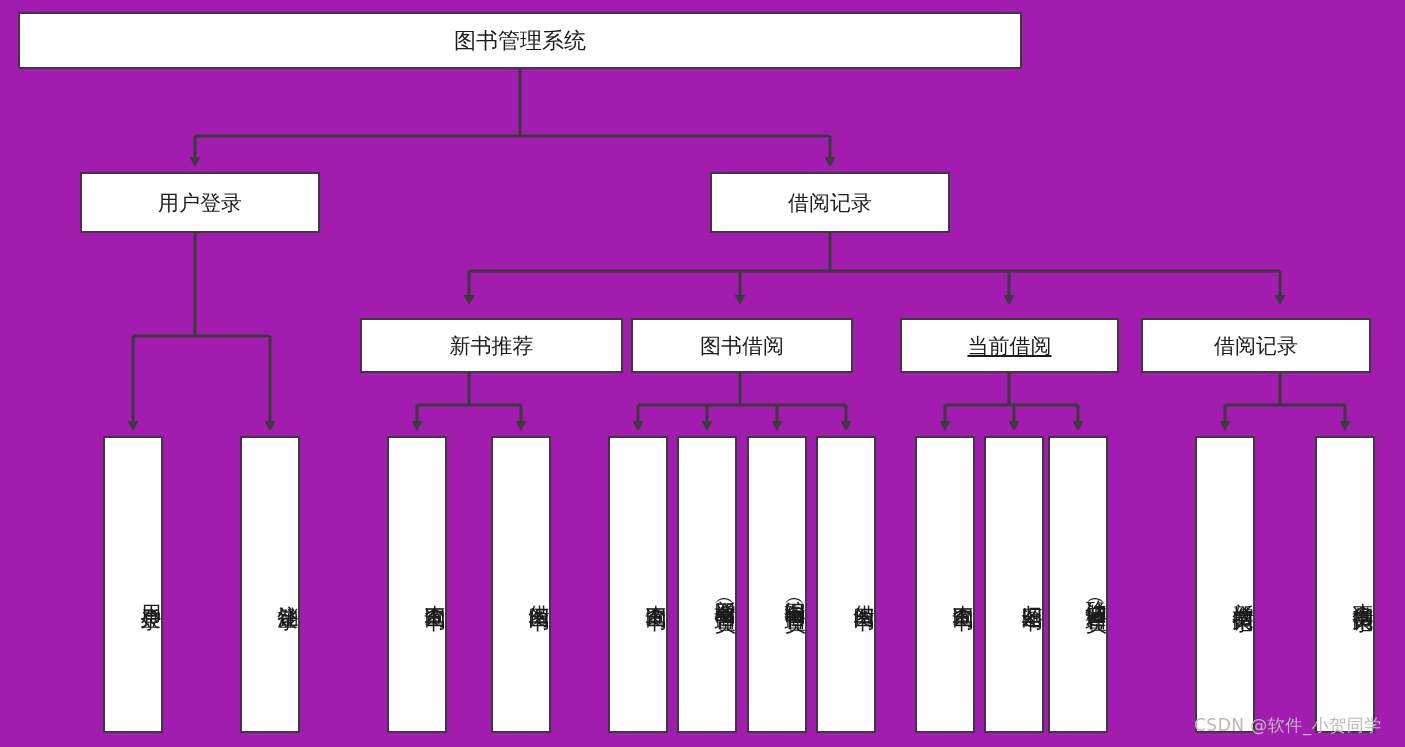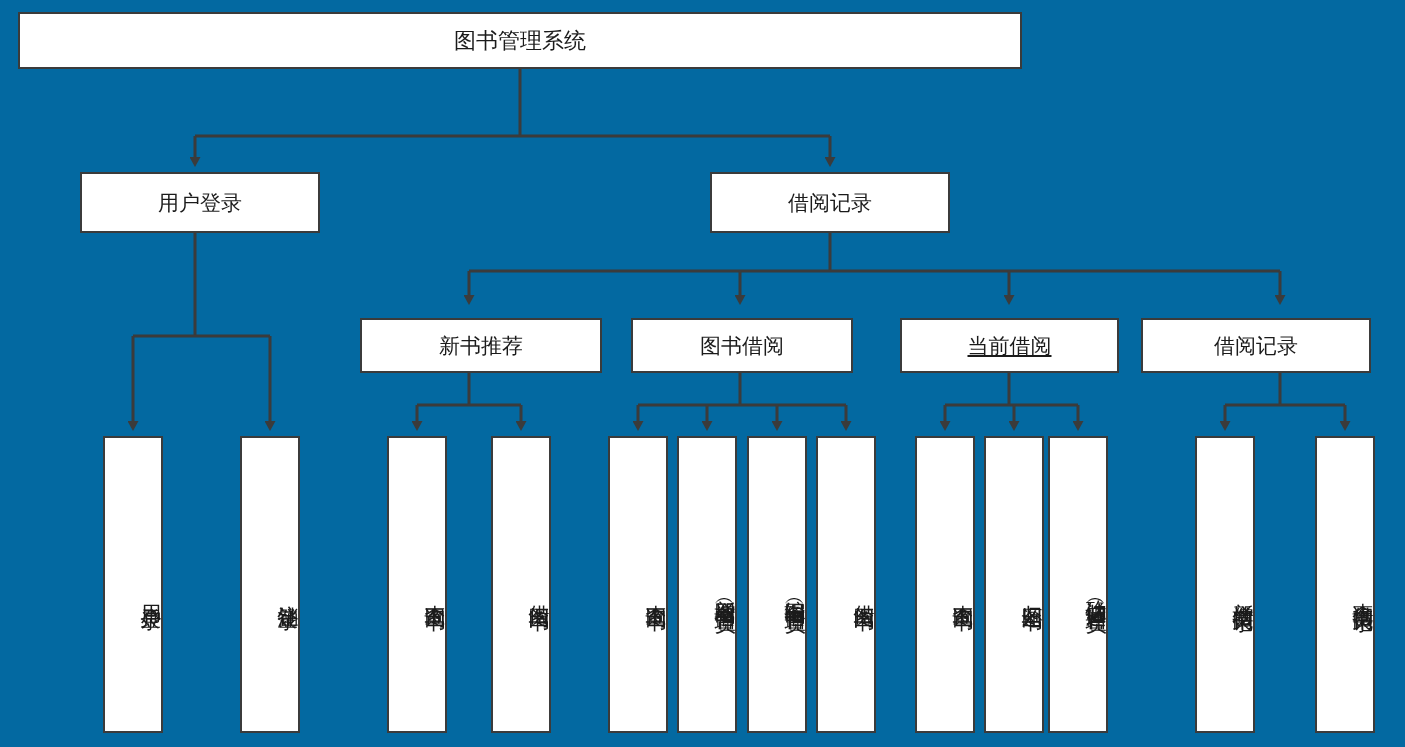--- a/index.html
+++ b/index.html
@@ -7,21 +7,21 @@
     padding: 0;
     background: #ffffff;
   }
   body {
     font-family: "DejaVu Sans", "Liberation Sans", sans-serif;
   }
   #canvas {
     position: relative;
     width: 1405px;
     height: 747px;
-    background: #0369a1;
+    background: #a21caf;
     overflow: hidden;
   }
   svg.connectors {
     position: absolute;
     left: 0;
     top: 0;
     width: 1405px;
     height: 747px;
     pointer-events: none;
   }
@@ -125,21 +125,21 @@
   </div>
 
   <div class="node level2" style="left:80px; top:172px; width:240px; height:61px;">
     <span class="label">用户登录</span>
   </div>
 
   <div class="node level2" style="left:710px; top:172px; width:240px; height:61px;">
     <span class="label">借阅记录</span>
   </div>
 
-  <div class="node level3" style="left:360px; top:318px; width:242px; height:55px;">
+  <div class="node level3" style="left:360px; top:318px; width:263px; height:55px;">
     <span class="label">新书推荐</span>
   </div>
 
   <div class="node level3" style="left:631px; top:318px; width:222px; height:55px;">
     <span class="label">图书借阅</span>
   </div>
 
   <div class="node level3" style="left:900px; top:318px; width:219px; height:55px;text-decoration:underline;">
     <span class="label">当前借阅</span>
   </div>
@@ -193,14 +193,15 @@
   </div>
 
   <div class="node leaf" style="left:1195px; top:436px; width:60px; height:297px;">
     <span class="label">新增借阅记录</span>
   </div>
 
   <div class="node leaf" style="left:1315px; top:436px; width:60px; height:297px;">
     <span class="label">查询借阅记录</span>
   </div>
 
+  <div class="watermark" style="left:1194px; top:714px;">CSDN @软件_小贺同学</div>
 
 </div>
 
 </body></html>

